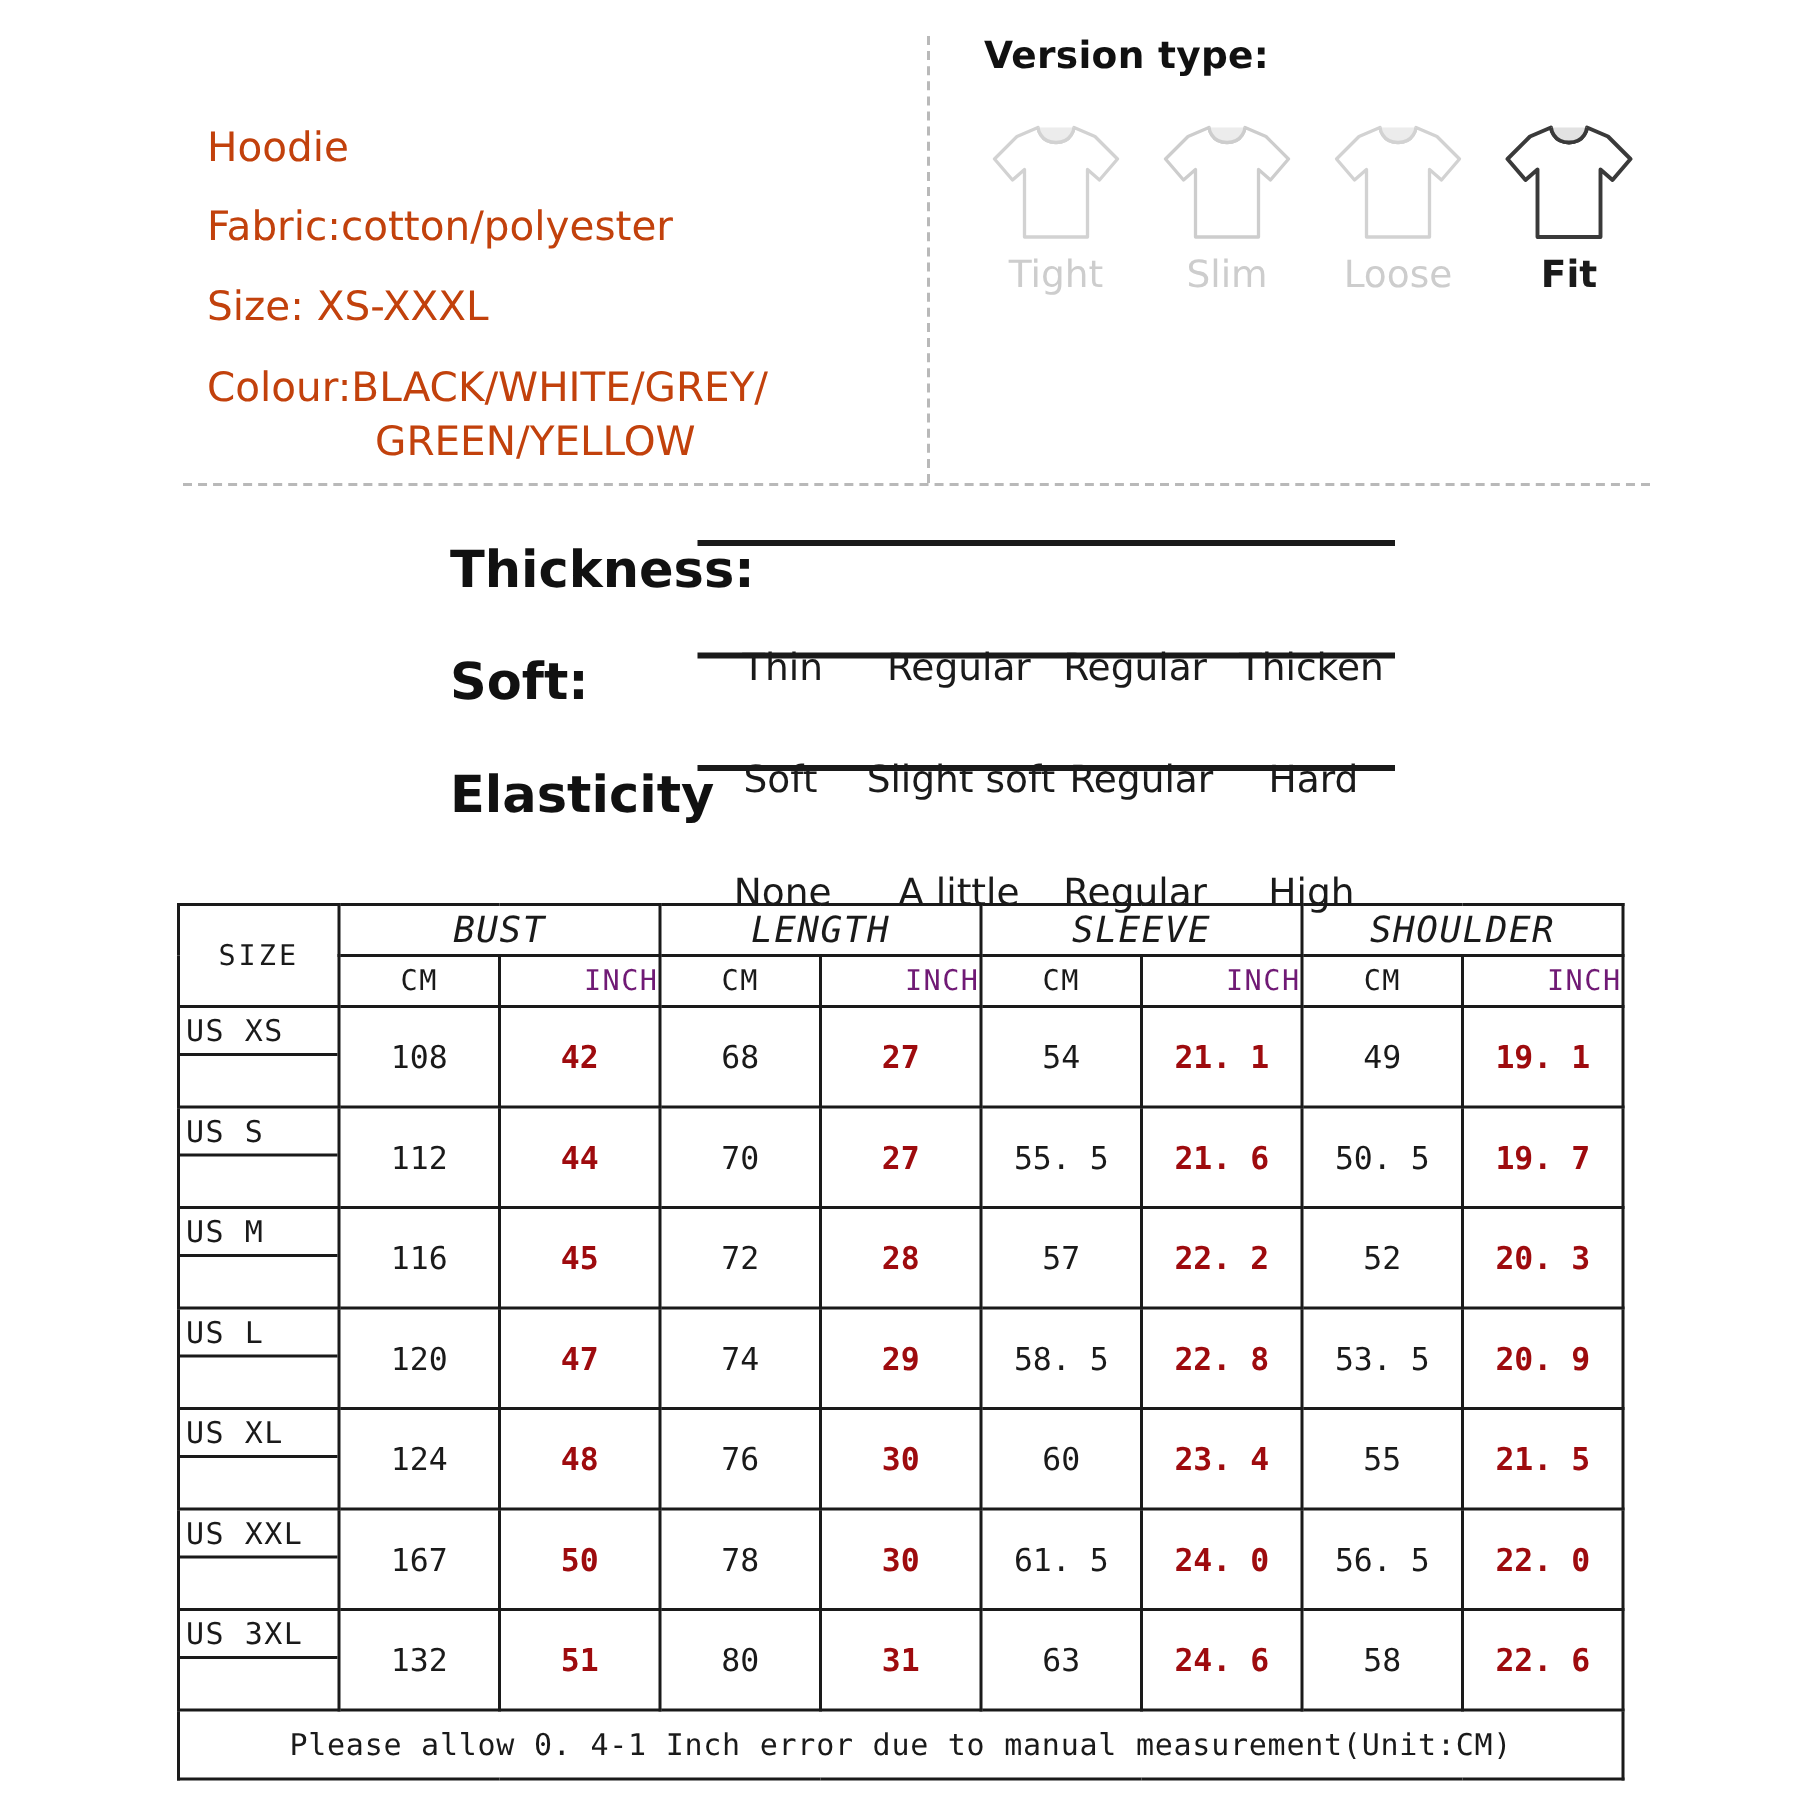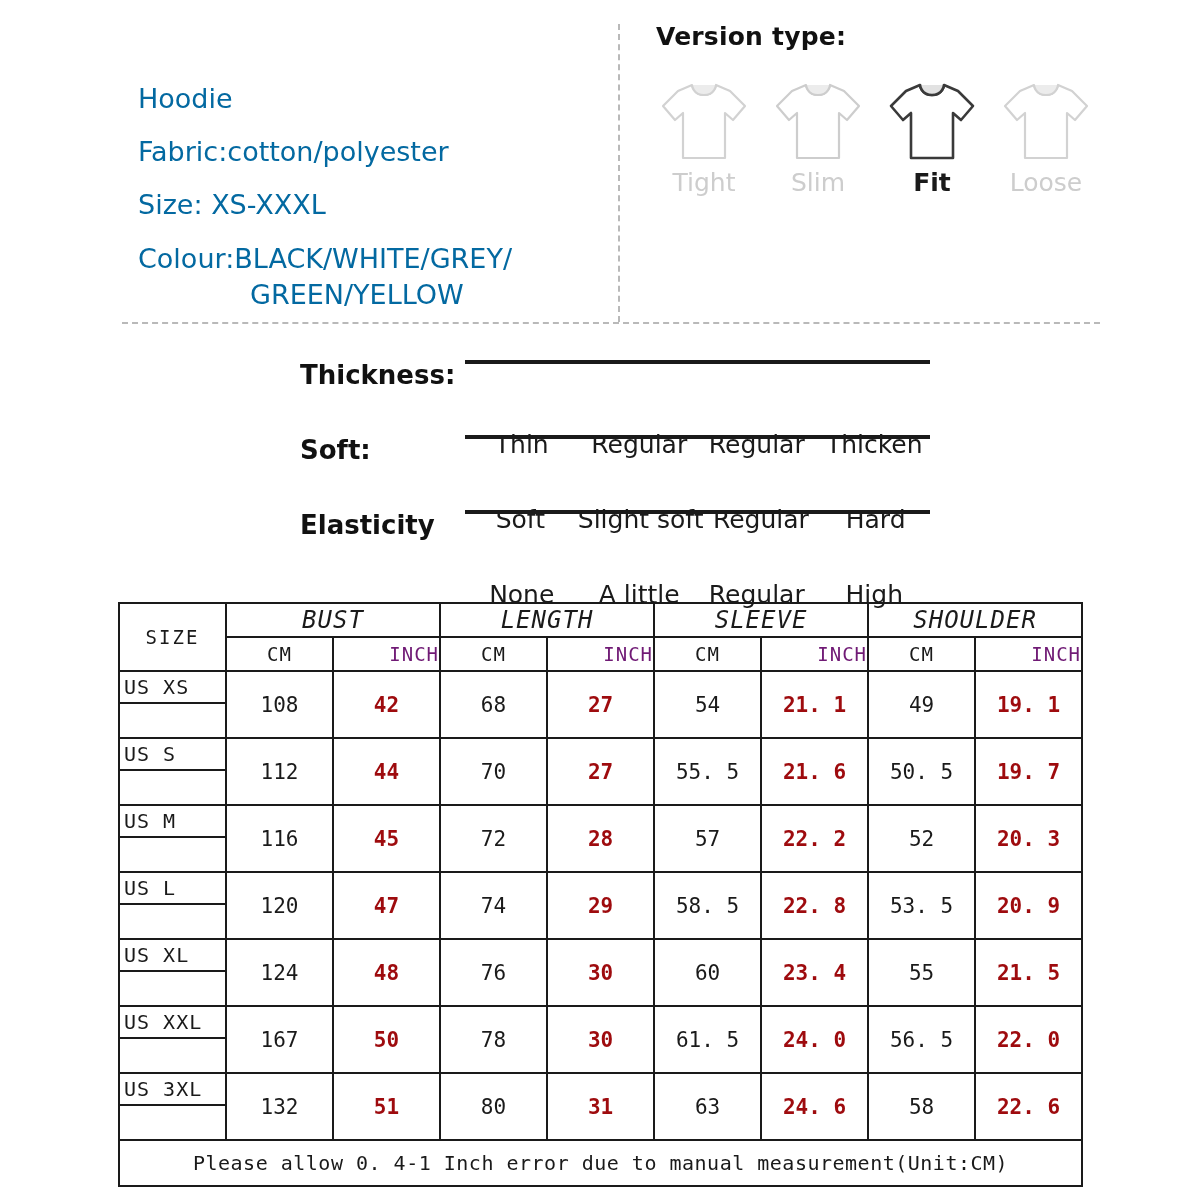--- a/index.html
+++ b/index.html
@@ -12,21 +12,21 @@
     color:#111;
   }
 
   
   #top-area{position:absolute;left:0;top:0;width:1200px;height:324px;}
 
   #info-block{position:absolute;left:138px;top:72px;width:470px;}
   #info-block .line{
     font-size:27px;
     line-height:53px;
-    color:#0369a1;
+    color:#c2410c;
     white-space:nowrap;
     font-family:"DejaVu Sans", sans-serif;
   }
   #info-block .colour-line{line-height:36px;margin-top:10px;}
   #info-block .colour-wrap{display:flex;}
   #info-block .colour-wrap .val2{margin-left:112px;}
 
   
   .dash-h{
     position:absolute;left:122px;top:322px;width:978px;height:0;
@@ -52,21 +52,21 @@
     font-size:25px;margin-top:4px;color:#cdcdcd;
     font-family:"DejaVu Sans", sans-serif;
   }
   .shirt-item.active .shirt-label{color:#1a1a1a;font-weight:bold;}
 
   
   #sliders{position:absolute;left:0;top:360px;width:1200px;height:225px;}
   .slider-row{position:relative;height:75px;}
   .slider-label{
     position:absolute;left:300px;width:150px;text-align:left;
-    font-size:26px;font-weight:bold;color:#111;white-space:nowrap;
+    font-size:34px;font-weight:bold;color:#111;white-space:nowrap;
   }
   .slider-track{
     position:absolute;left:465px;top:0;width:465px;height:4px;
     background:#1a1a1a;
   }
   .slider-opts{
     position:absolute;left:463px;top:22px;width:470px;
     display:flex;justify-content:space-between;margin-top:48px;
   }
   .slider-opts span{
@@ -152,40 +152,40 @@
       <span>
         <svg width="92" height="86" viewBox="0 0 92 86">
           <path d="M34 7 L20 13 L5 28 L17 42 L25 35 L25 80 L67 80 L67 35 L75 42 L87 28 L72 13 L58 7
                    C58 7 57 17 46 17 C35 17 34 7 34 7 Z" fill="#ffffff" stroke="#cdcdcd" stroke-width="2.2" stroke-linejoin="round"></path>
           <path d="M34 7 C34 7 35 17 46 17 C57 17 58 7 58 7" fill="#ececec" stroke="#cdcdcd" stroke-width="2.2"></path>
         </svg>
       </span>
       <div class="shirt-label">Slim</div>
     </div>
 
+    <div class="shirt-item">
+      <span>
+        <svg width="92" height="86" viewBox="0 0 92 86">
+          <path d="M34 7 L20 13 L5 28 L17 42 L25 35 L25 80 L67 80 L67 35 L75 42 L87 28 L72 13 L58 7
+                   C58 7 57 17 46 17 C35 17 34 7 34 7 Z" fill="#ffffff" stroke="#d2d2d2" stroke-width="2.2" stroke-linejoin="round"></path>
+          <path d="M34 7 C34 7 35 17 46 17 C57 17 58 7 58 7" fill="#ececec" stroke="#d2d2d2" stroke-width="2.2"></path>
+        </svg>
+      </span>
+      <div class="shirt-label">Loose</div>
+    </div>
+
     <div class="shirt-item active">
       <span>
         <svg width="92" height="86" viewBox="0 0 92 86">
           <path d="M34 7 L20 13 L5 28 L17 42 L25 35 L25 80 L67 80 L67 35 L75 42 L87 28 L72 13 L58 7
                    C58 7 57 17 46 17 C35 17 34 7 34 7 Z" fill="#ffffff" stroke="#3a3a3a" stroke-width="2.6" stroke-linejoin="round"></path>
           <path d="M34 7 C34 7 35 17 46 17 C57 17 58 7 58 7" fill="#e2e2e2" stroke="#3a3a3a" stroke-width="2.6"></path>
         </svg>
       </span>
       <div class="shirt-label">Fit</div>
-    </div>
-
-    <div class="shirt-item">
-      <span>
-        <svg width="92" height="86" viewBox="0 0 92 86">
-          <path d="M34 7 L20 13 L5 28 L17 42 L25 35 L25 80 L67 80 L67 35 L75 42 L87 28 L72 13 L58 7
-                   C58 7 57 17 46 17 C35 17 34 7 34 7 Z" fill="#ffffff" stroke="#d2d2d2" stroke-width="2.2" stroke-linejoin="round"></path>
-          <path d="M34 7 C34 7 35 17 46 17 C57 17 58 7 58 7" fill="#ececec" stroke="#d2d2d2" stroke-width="2.2"></path>
-        </svg>
-      </span>
-      <div class="shirt-label">Loose</div>
     </div>
 
   </div>
 
   <div class="dash-h"></div>
 </div>
 
 <div id="sliders">
 
   <div class="slider-row">

